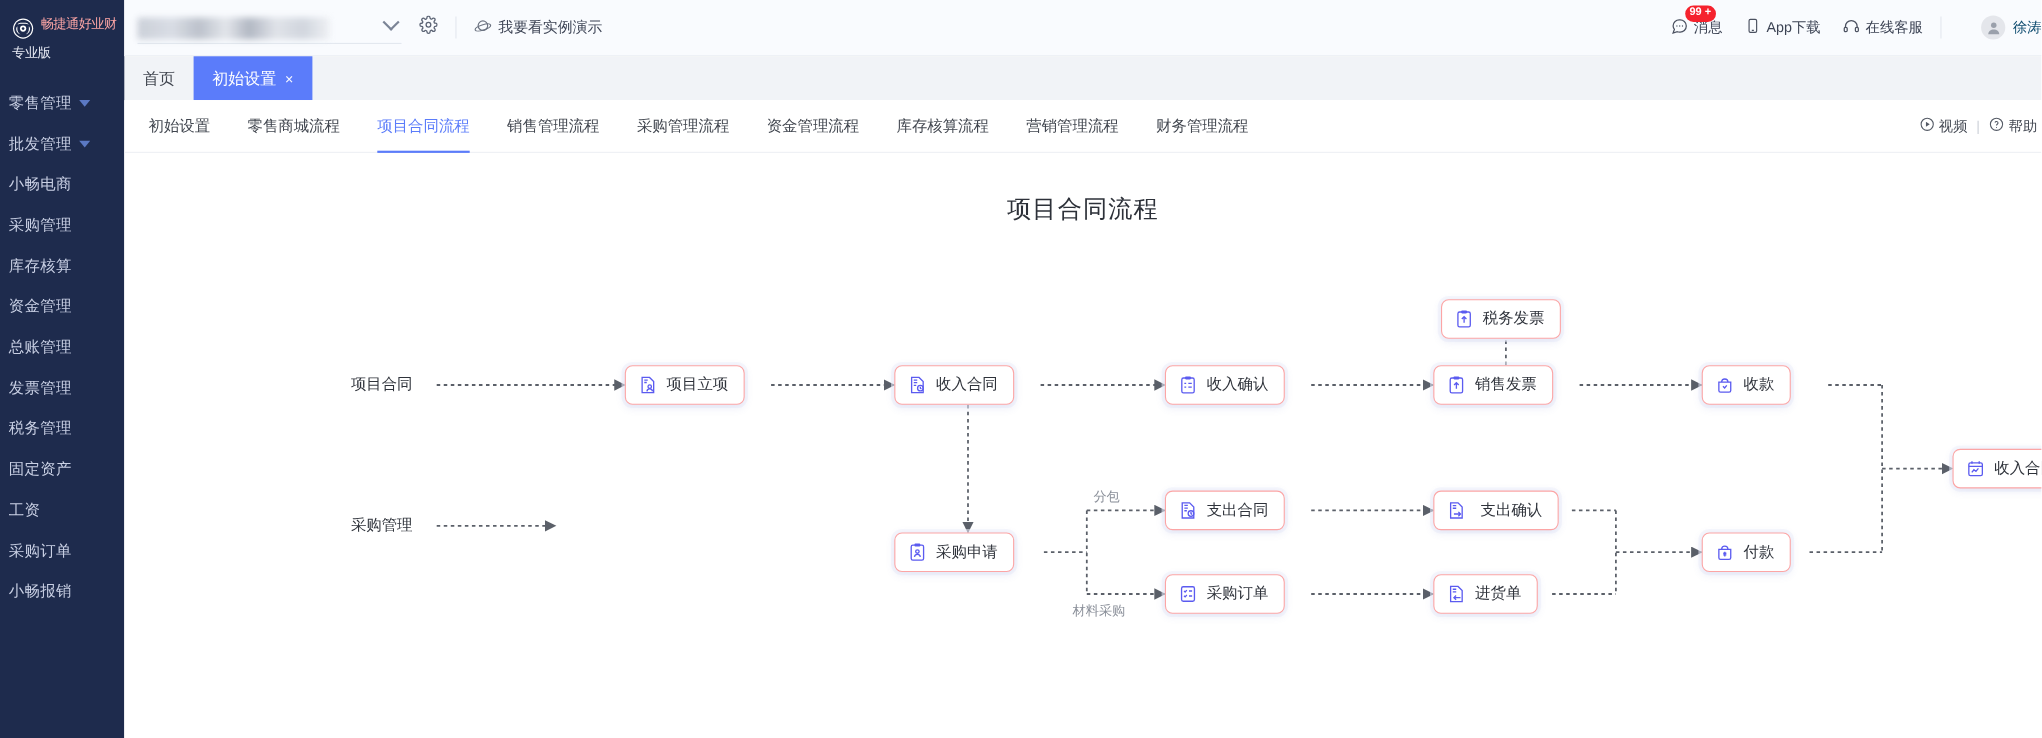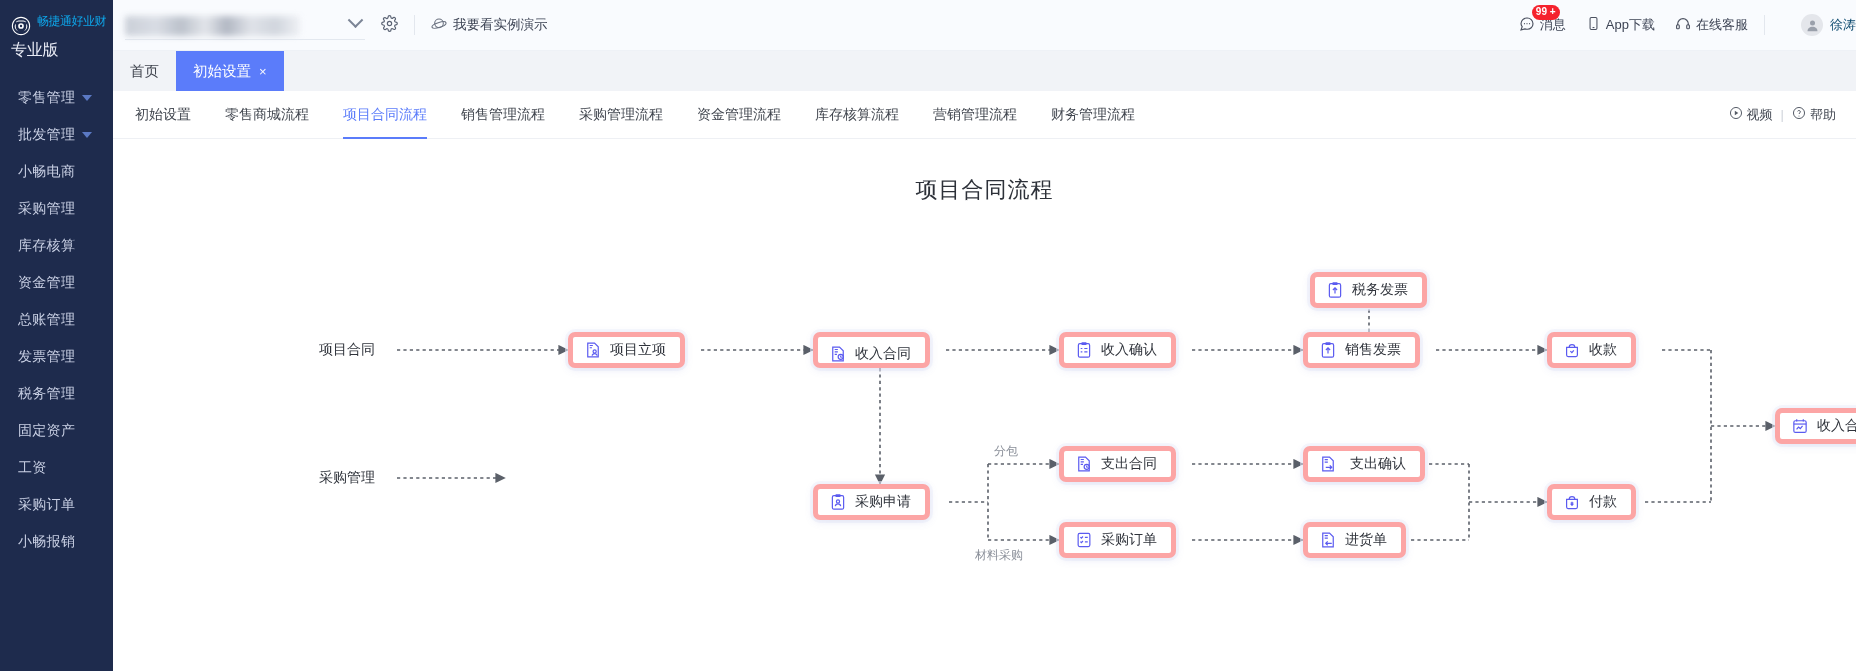--- a/index.html
+++ b/index.html
@@ -11,26 +11,26 @@
   #app { position: relative; width: 1856px; height: 671px; display: flex; background:#fff; }
 
   
   .sidebar {
     width: 113px; height: 671px; background: #1e2b4d; flex: 0 0 113px;
     position: relative; overflow: hidden;
   }
   .logo-wrap { padding: 14px 0 6px 10px; }
   .logo-row { display:flex; align-items:flex-start; gap:5px; }
   .logo-mark { width:22px; height:22px; flex:0 0 22px; margin-top:1px; }
-  .logo-text { color:#0ea5e9; font-size:12px; line-height:14px; letter-spacing:-0.5px;
+  .logo-text { color:#fca5a5; font-size:12px; line-height:14px; letter-spacing:-0.5px;
                white-space:nowrap; overflow:hidden;font-family:Liberation Serif, serif; }
-  .logo-sub { color:#e8ebf5; font-size:16px; margin-top:3px; padding-left:1px; letter-spacing:-0.3px;}
+  .logo-sub { color:#e8ebf5; font-size:12px; margin-top:3px; padding-left:1px; letter-spacing:-0.3px;}
   .menu { margin-top: 12px; }
   .menu-item {
-    height: 37px; display:flex; align-items:center; padding-left:18px;
+    height: 37px; display:flex; align-items:center; padding-left:8px;
     color:#c9d0e4; font-size:14px; letter-spacing:0.3px; cursor:pointer; white-space:nowrap;font-family:Liberation Serif, serif;
   }
   .caret { margin-left:7px; width:0; height:0; border-left:5px solid transparent;
            border-right:5px solid transparent; border-top:6px solid #5b79c4; }
 
   
   .right { flex:1; display:flex; flex-direction:column; min-width:0; background:#fff; }
 
   
   .topbar { height: 51px; background:#f9fbfe; display:flex; align-items:center;
@@ -69,32 +69,32 @@
 
   
   .card { flex:1; background:#fff; position:relative; overflow:hidden; }
   .navrow { height:48px; display:flex; align-items:center; padding-left:22px; position:relative;
             border-bottom:1px solid #eef0f4; }
   .navitem { font-size:14px; color:#41464f; margin-right:34px; cursor:pointer; position:relative;
              height:48px; display:flex; align-items:center; white-space:nowrap; }
   .navitem.active { color:#5b7cfa; }
   .navitem.active:after { content:""; position:absolute; left:0; right:0; bottom:0; height:2px;
                           background:#5b7cfa; }
-  .navrow-right { margin-left:auto; display:flex; align-items:center; padding-right:20px;
+  .navrow-right { margin-left:auto; display:flex; align-items:center; padding-right:4px;
                   font-size:13px; color:#464b55; }
   .nr-item { display:flex; align-items:center; gap:4px; cursor:pointer; white-space:nowrap; }
   .nr-sep { margin:0 8px; color:#cfd3da; }
 
   .chart-title { text-align:center; font-size:22px; color:#2d3139; margin-top:36px;
                  letter-spacing:1px; font-weight:normal; }
 
   
   .canvas { position:absolute; left:0; top:0; width:100%; height:100%; pointer-events:none; }
   .node {
-    position:absolute; height:36px; background:#fff; border:5px solid #fca5a5; border-radius:7px;
+    position:absolute; height:36px; background:#fff; border:1px solid #fca5a5; border-radius:7px;
     display:flex; align-items:center; padding:0 14px 0 11px; gap:8px; font-size:14px;
     color:#2f333b; white-space:nowrap; cursor:pointer;
     box-shadow: 0 2px 8px rgba(92,110,190,0.13), 0 0 0 3px rgba(240,242,252,0.55);
   }
   .node .ic { width:18px; height:18px; flex:0 0 18px; }
   .rowlabel { position:absolute; font-size:14px; color:#2f333b; white-space:nowrap; }
   .edgelabel { position:absolute; font-size:12px; color:#8a8f99; white-space:nowrap; }
 </style>
 </head>
 <body>
@@ -365,21 +365,21 @@
           <svg viewBox="0 0 24 24" width="18" height="18" fill="none" stroke="#5b5bf0" stroke-width="1.6">
             <path d="M5 2.8h9l5 5v13.4H5z"></path>
             <path d="M7.6 6h4.2M7.6 9h3"></path>
             <circle cx="14.2" cy="14" r="2.1"></circle>
             <path d="M10.8 19.6c.3-1.8 1.7-2.8 3.4-2.8s3.1 1 3.4 2.8"></path>
           </svg>
         </span>
         <span>项目立项</span>
       </div>
 
-      <div class="node" style="left:700px; top:241px;align-items:flex-end;">
+      <div class="node" style="left:700px; top:241px;">
         <span class="ic">
           <svg viewBox="0 0 24 24" width="18" height="18" fill="none" stroke="#5b5bf0" stroke-width="1.6">
             <path d="M5 2.8h9l5 5v13.4H5z"></path>
             <path d="M7.6 6h4.2M7.6 9.2h4.2M7.6 12.4h3"></path>
             <circle cx="15.6" cy="15.8" r="3.4"></circle>
             <path d="M15.6 14v1.9l1.3.9"></path>
           </svg>
         </span>
         <span>收入合同</span>
       </div>

